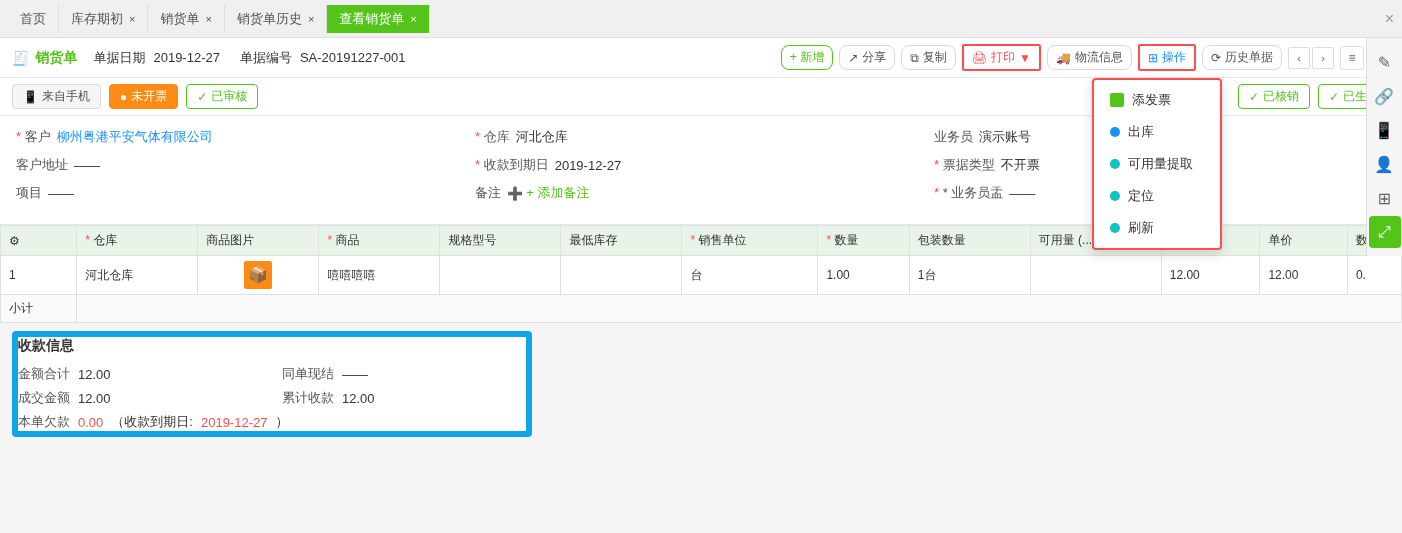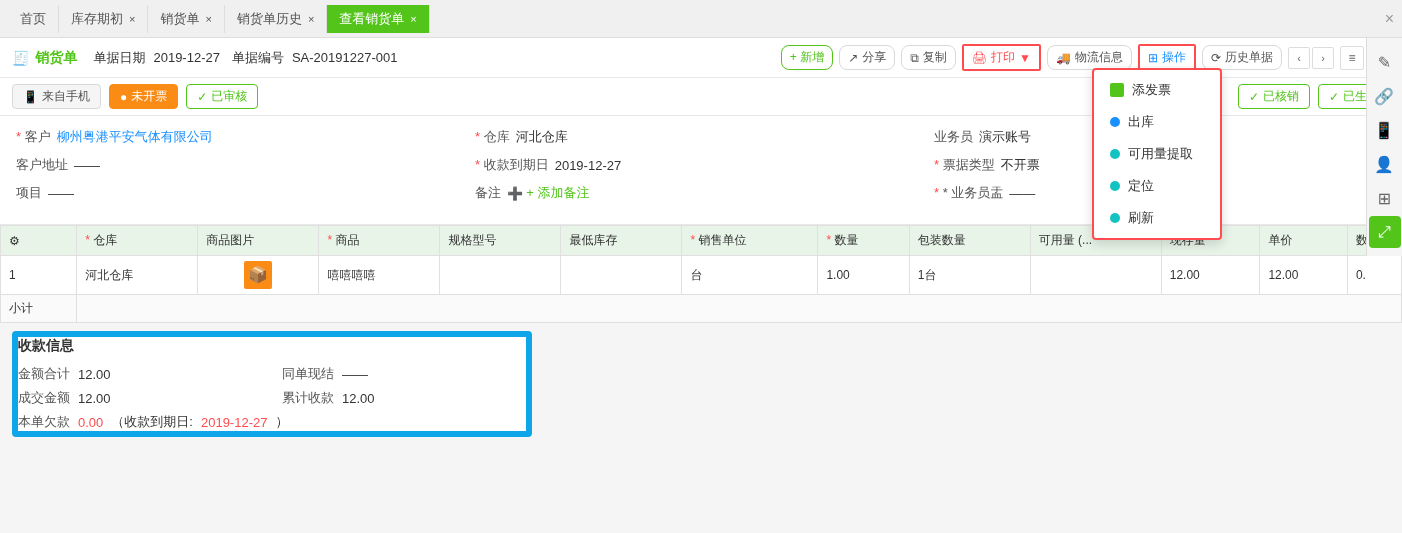--- a/index.html
+++ b/index.html
@@ -25,21 +25,21 @@
     }
 
     
     .doc-header {
       display: flex; align-items: center; padding: 6px 12px;
       background: #fff; border-bottom: 1px solid #e8e8e8;
       justify-content: space-between;
     }
     .doc-header-left { display: flex; align-items: center; gap: 16px; }
     .doc-title { display: flex; align-items: center; gap: 6px; color: #52c41a; font-weight: 600; font-size: 14px; }
-    .doc-meta { display: flex; align-items: center; gap: 12px; font-size: 13px; color: #333; }
+    .doc-meta { display: flex; align-items: center; gap: 20px; font-size: 13px; color: #333; }
     .doc-meta span { display: flex; align-items: center; gap: 4px; }
     .doc-header-right { display: flex; align-items: center; gap: 6px; }
 
     
     .btn {
       display: flex; align-items: center; gap: 4px; padding: 3px 8px;
       border: 1px solid #d9d9d9; border-radius: 8px; cursor: pointer;
       font-size: 12px; background: #fff; color: #555; white-space: nowrap;
     }
     .btn-outlined-green { border-color: #52c41a; color: #52c41a; }
@@ -105,21 +105,21 @@
       padding: 8px 0; gap: 2px; z-index: 100;
     }
     .sidebar-icon {
       width: 32px; height: 32px; display: flex; align-items: center; justify-content: center;
       cursor: pointer; border-radius: 4px; font-size: 16px; color: #666;
     }
     .sidebar-icon.accent { background: #52c41a; color: #fff; }
 
     
     .dropdown-menu {
-      position: absolute; top: 68px; right: 180px; z-index: 200;
+      position: absolute; top: 78px; right: 180px; z-index: 200;
       background: #fff; border: 2px solid #ff4d4f; border-radius: 4px;
       box-shadow: 0 4px 12px rgba(0,0,0,0.15); min-width: 130px;
       padding: 4px 0;
       text-align: right;
     }
     .dropdown-item {
       display: flex; align-items: center; gap: 8px;
       padding: 7px 16px; cursor: pointer; font-size: 13px; color: #333;
     }
     .dropdown-item .dot { width: 10px; height: 10px; border-radius: 50%; }

